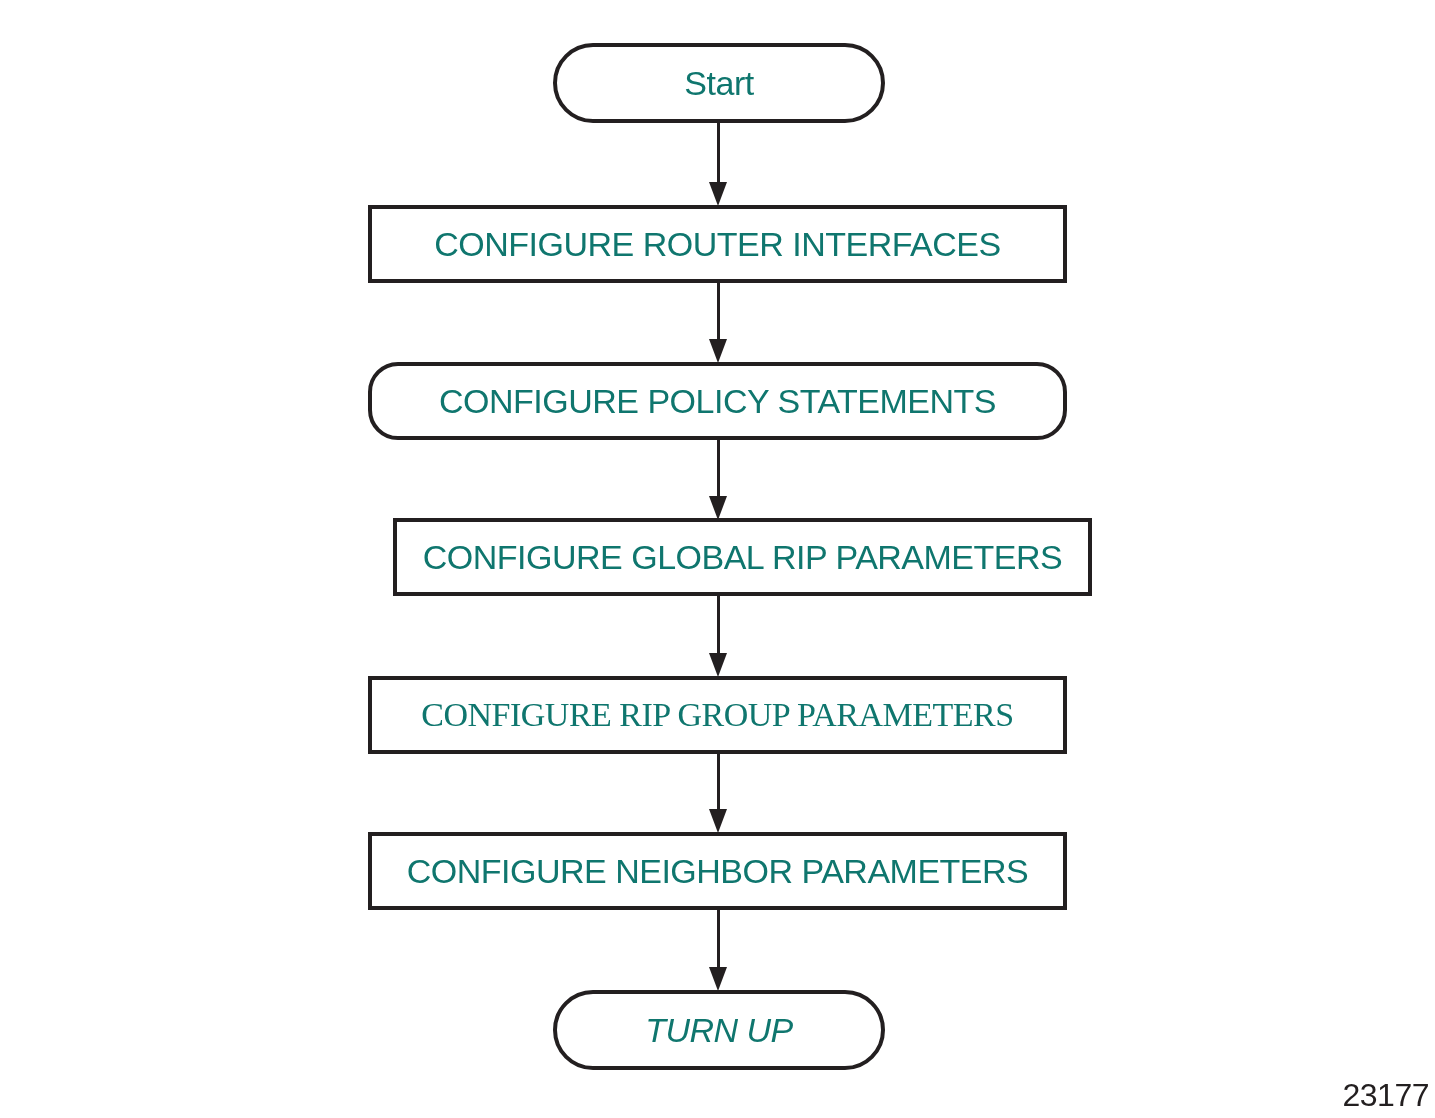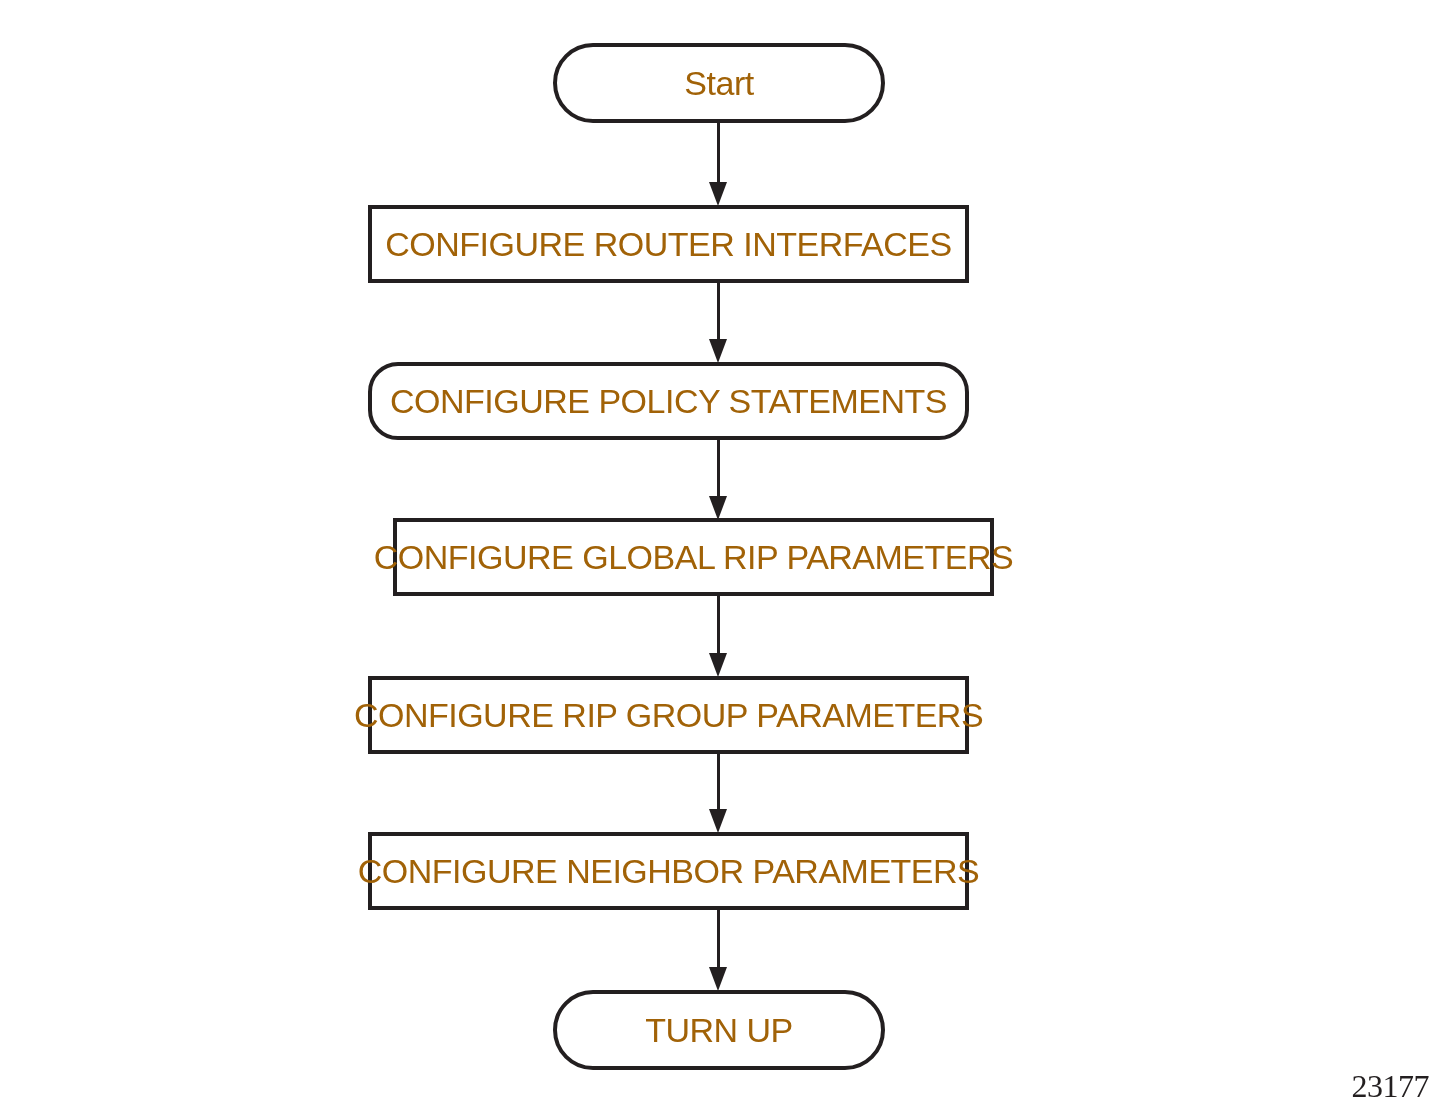--- a/index.html
+++ b/index.html
@@ -21,42 +21,42 @@
     box-sizing: border-box;
     background: #ffffff;
     border: 4px solid #231f20;
     display: flex;
     align-items: center;
     justify-content: center;
   }
   .node .lbl {
     font-size: 34px;
     letter-spacing: -0.5px;
-    color: #a16207;
+    color: #0f766e;
     white-space: nowrap;
   }
   .terminator {
     left: 553px;
     width: 332px;
     height: 80px;
     border-radius: 40px;
   }
   .process {
     left: 368px;
-    width: 601px;
+    width: 699px;
     height: 78px;
     align-items: center;
   }
   .node-start   { top: 43px; }
   .node-box-1   { top: 205px; }
   .node-box-2   { top: 362px; border-radius: 30px; }
   .node-box-3   { top: 518px; margin-left: 25px; }
-  .node-box-4   { top: 676px; }
+  .node-box-4   { top: 676px; font-family: Liberation Serif, serif; }
   .node-box-5   { top: 832px; }
-  .node-turnup  { top: 990px; }
+  .node-turnup  { top: 990px; font-style: italic; }
 
   .arrow {
     position: absolute;
     left: 706px;
     width: 24px;
     display: flex;
     flex-direction: column;
     align-items: center;
   }
   .arrow .shaft {
@@ -74,25 +74,24 @@
   .arrow-1 { top: 122px; height: 84px; }
   .arrow-2 { top: 281px; height: 82px; }
   .arrow-3 { top: 439px; height: 81px; }
   .arrow-4 { top: 595px; height: 82px; }
   .arrow-5 { top: 752px; height: 81px; }
   .arrow-6 { top: 908px; height: 83px; }
 
   .figure-number {
     position: absolute;
     right: 6px;
-    bottom: 13px;
+    bottom: 4px;
     font-size: 32px;
     letter-spacing: -0.5px;
     color: #231f20;
-    font-family: Liberation Serif, serif;
   }
 </style>
 </head>
 <body>
 
 <div class="canvas">
 
   <div class="node terminator node-start">
     <span class="lbl">Start</span>
   </div>

